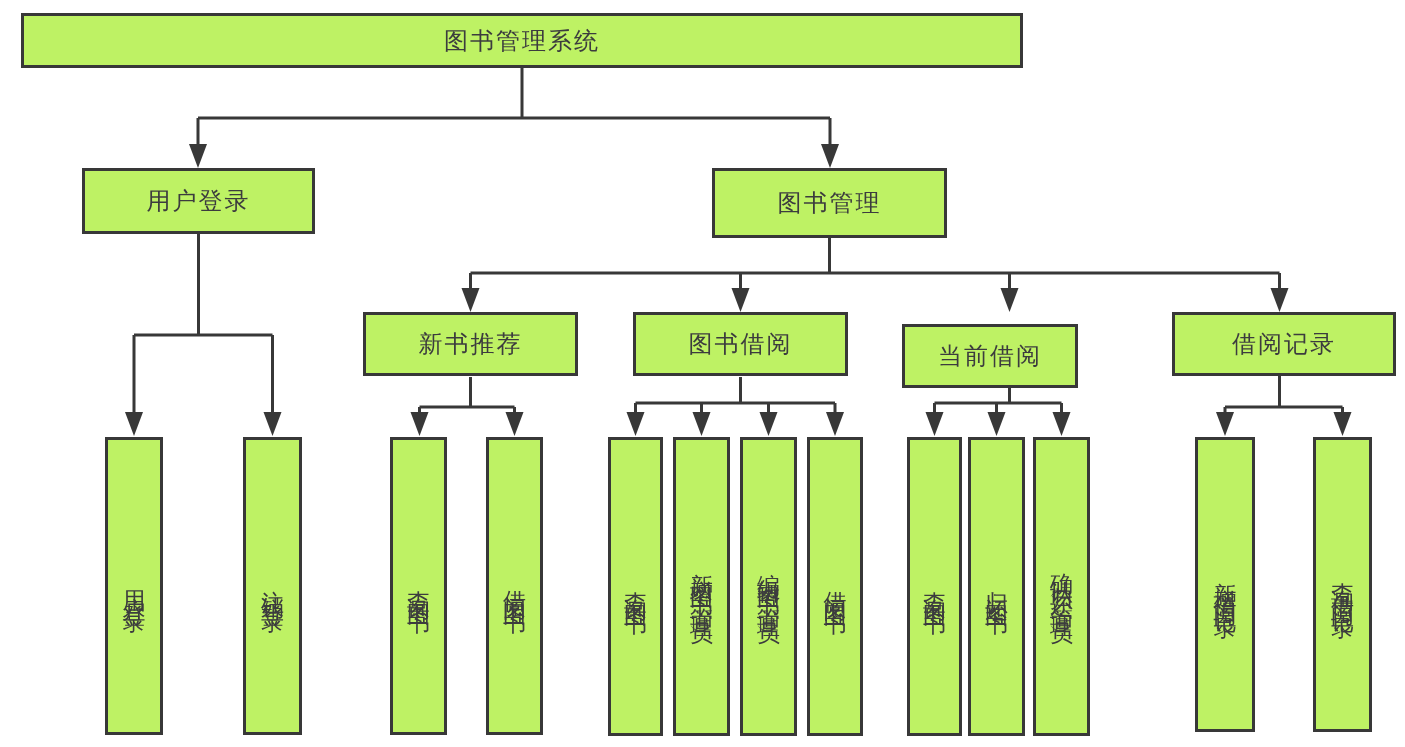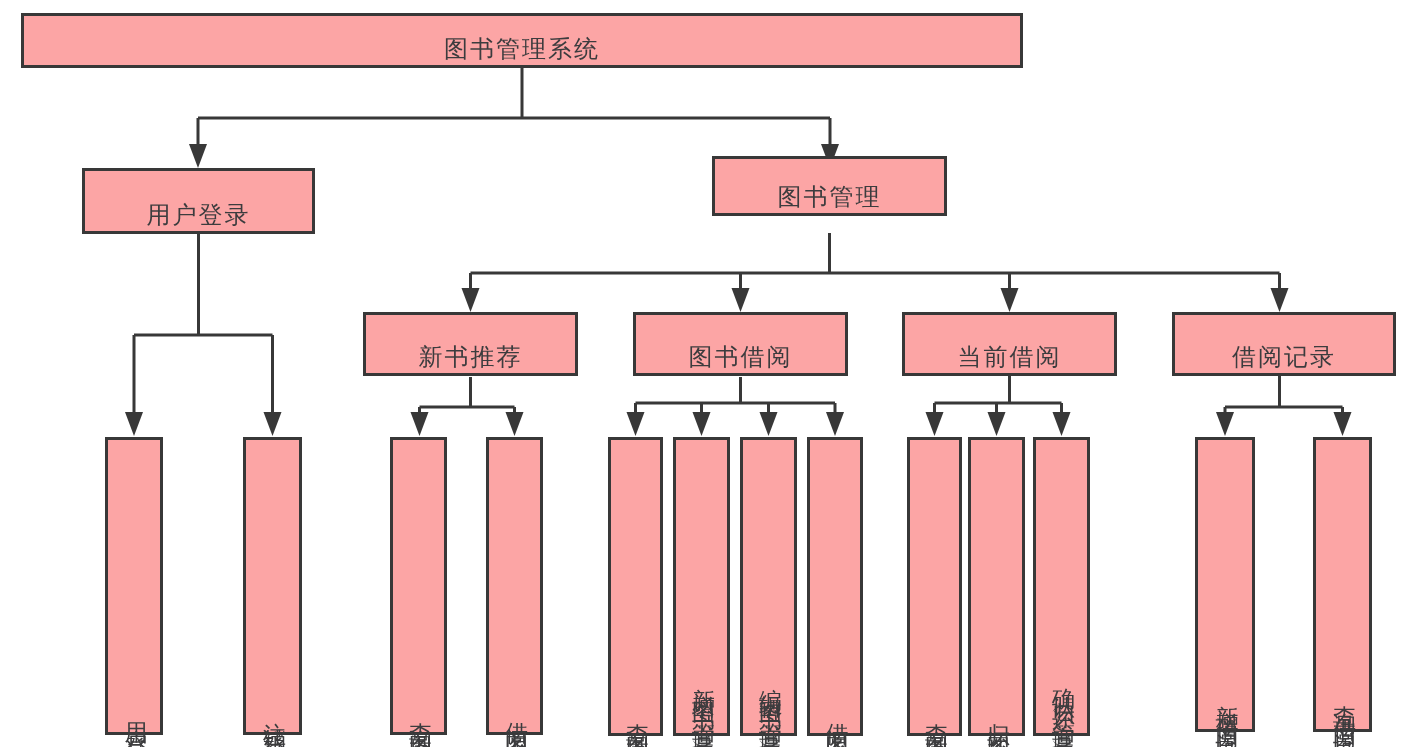--- a/index.html
+++ b/index.html
@@ -9,30 +9,29 @@
     background:#ffffff;
     font-family:"Liberation Sans", sans-serif;
     overflow:hidden;
   }
   .wires{position:absolute;left:0;top:0;width:1405px;height:747px;}
   .wires path{stroke:#383838;stroke-width:3;fill:none;}
   .wires polygon{fill:#383838;stroke:none;}
   .box{
     position:absolute;
     box-sizing:border-box;
-    background:#fca5a5;
+    background:#bef264;
     border:3px solid #383838;
     display:flex;
-    align-items:flex-end;
+    align-items:center;
     justify-content:center;
     color:#3c3c3e;
     font-size:24px;
     letter-spacing:2px;
     z-index:2;
-    font-family:Liberation Mono, monospace;
   }
   .box.v span{
     writing-mode:vertical-rl;
     font-size:23px;
     letter-spacing:7px;
     line-height:1;
   }
   .box.v{letter-spacing:0;}
   .watermark{
     position:absolute;
@@ -87,31 +86,31 @@
     <polygon points="1333.5,412 1351.5,412 1342.5,436"></polygon>
   </svg>
 
   <div class="box" style="left:21px;top:13px;width:1002px;height:55px">
     <span>图书管理系统</span>
   </div>
 
   <div class="box" style="left:82px;top:168px;width:233px;height:66px">
     <span>用户登录</span>
   </div>
-  <div class="box" style="left:712px;top:156px;width:235px;height:60px">
+  <div class="box" style="left:712px;top:168px;width:235px;height:70px">
     <span>图书管理</span>
   </div>
 
   <div class="box" style="left:633px;top:312px;width:215px;height:64px">
     <span>图书借阅</span>
   </div>
   <div class="box" style="left:363px;top:312px;width:215px;height:64px">
     <span>新书推荐</span>
   </div>
-  <div class="box" style="left:902px;top:312px;width:215px;height:64px">
+  <div class="box" style="left:902px;top:324px;width:176px;height:64px">
     <span>当前借阅</span>
   </div>
   <div class="box" style="left:1172px;top:312px;width:224px;height:64px">
     <span>借阅记录</span>
   </div>
 
   <div class="box v" style="left:105px;top:437px;width:58px;height:298px">
     <span>用户登录</span>
   </div>
   <div class="box v" style="left:243px;top:437px;width:59px;height:298px">

